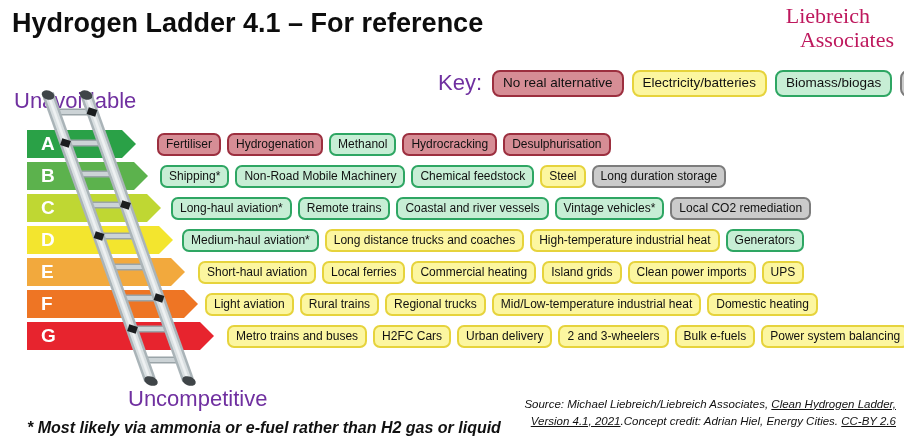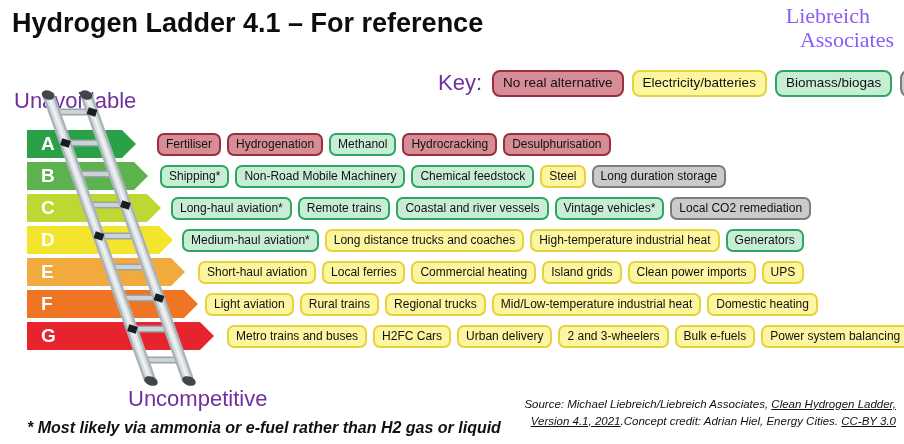--- a/index.html
+++ b/index.html
@@ -1,20 +1,20 @@
 <!DOCTYPE html>
 <html style="--purple: #7030a0; --pill-red-bg: #d68d95; --pill-red-border: #9c2f3f; --pill-yellow-bg: #fcf6a0; --pill-yellow-border: #e6d33c; --pill-green-bg: #c7eed5; --pill-green-border: #2ea663; --pill-gray-bg: #cbcbcb; --pill-gray-border: #7c7c7c;"><head>
 <meta charset="utf-8">
 <style>
   html,body{margin:0;padding:0;background:#fff;}
   .canvas{position:relative;width:904px;height:436px;background:#ffffff;overflow:hidden;
           font-family:"Liberation Sans",sans-serif;color:#111;}
   .title{position:absolute;left:12px;top:8px;font-size:27px;font-weight:bold;color:#0d0d0d;}
   .logo{position:absolute;right:10px;top:4px;text-align:right;font-family:"Liberation Serif",serif;
-        font-size:22px;color:#8b5cf6;line-height:1.08;}
+        font-size:22px;color:#be185d;line-height:1.08;}
   .logo .l1{padding-right:24px;}
   .endpoint{position:absolute;color:var(--purple);font-size:22px;}
   .unavoidable{left:14px;top:68px;margin-top:20px;}
   .uncompetitive{left:128px;top:386px;}
   .key{position:absolute;left:438px;top:70px;display:flex;align-items:center;gap:8px;}
   .key-label{color:var(--purple);font-size:22px;margin-right:2px;}
   .pill{display:inline-block;border-radius:7px;border:2px solid;padding:2px 7px;font-size:12px;
         color:#111;white-space:nowrap;line-height:1.25;}
   .key .pill{font-size:13.5px;padding:3px 9px;border-radius:8px;}
   .pill.red{background:var(--pill-red-bg);border-color:var(--pill-red-border);}
@@ -194,16 +194,16 @@
       <ellipse cx="189" cy="381" rx="7" ry="4.5" transform="rotate(20 189 381)"></ellipse>
     </g>
   </svg>
 
   <div class="endpoint uncompetitive">Uncompetitive</div>
 
   <div class="footnote">* Most likely via ammonia or e-fuel rather than H2 gas or liquid</div>
 
   <div class="source">
     <div><span>Source: Michael Liebreich/Liebreich Associates, </span><span class="u">Clean Hydrogen Ladder,</span></div>
-    <div><span class="u">Version 4.1, 2021</span><span>.Concept credit: Adrian Hiel, Energy Cities. </span><span class="u">CC-BY 3.0</span></div>
+    <div><span class="u">Version 4.1, 2021</span><span>.Concept credit: Adrian Hiel, Energy Cities. </span><span class="u">CC-BY 2.6</span></div>
   </div>
 
 </div>
 
 </body></html>

